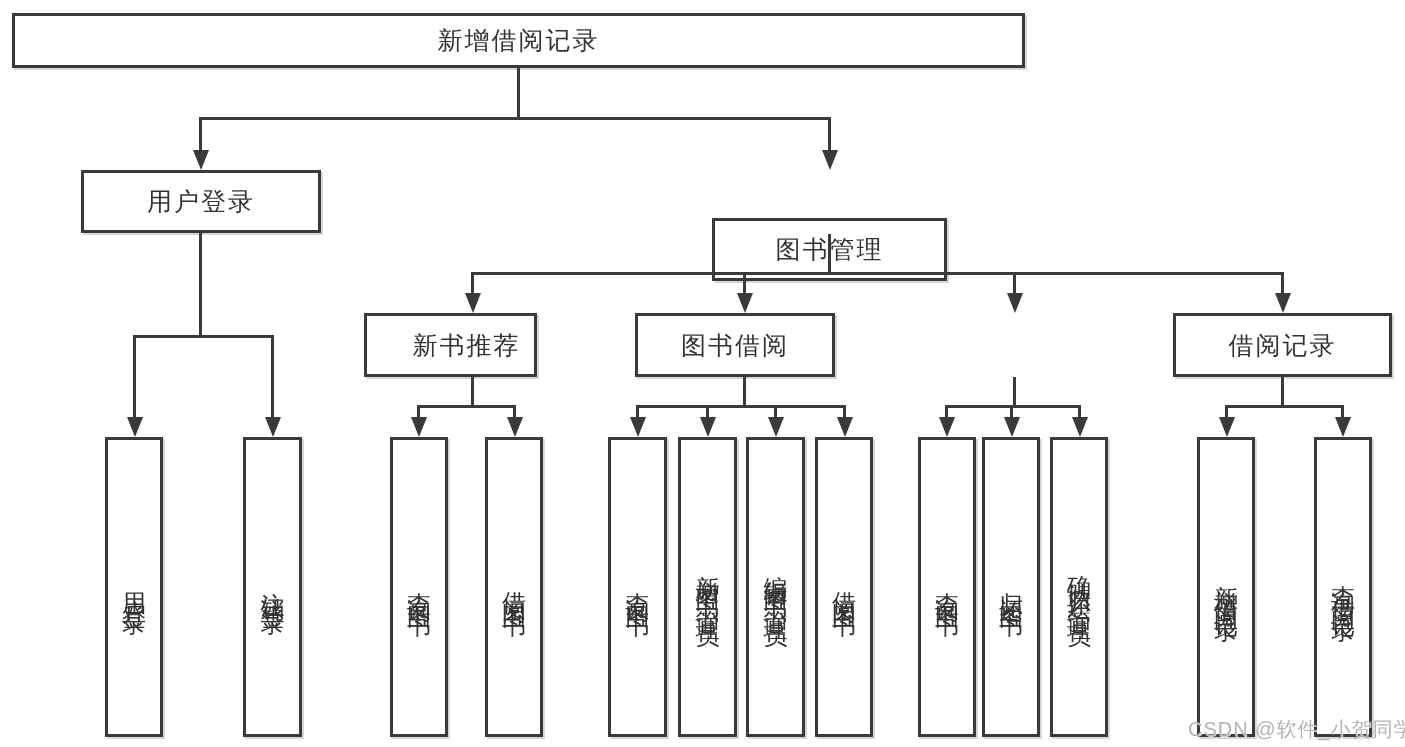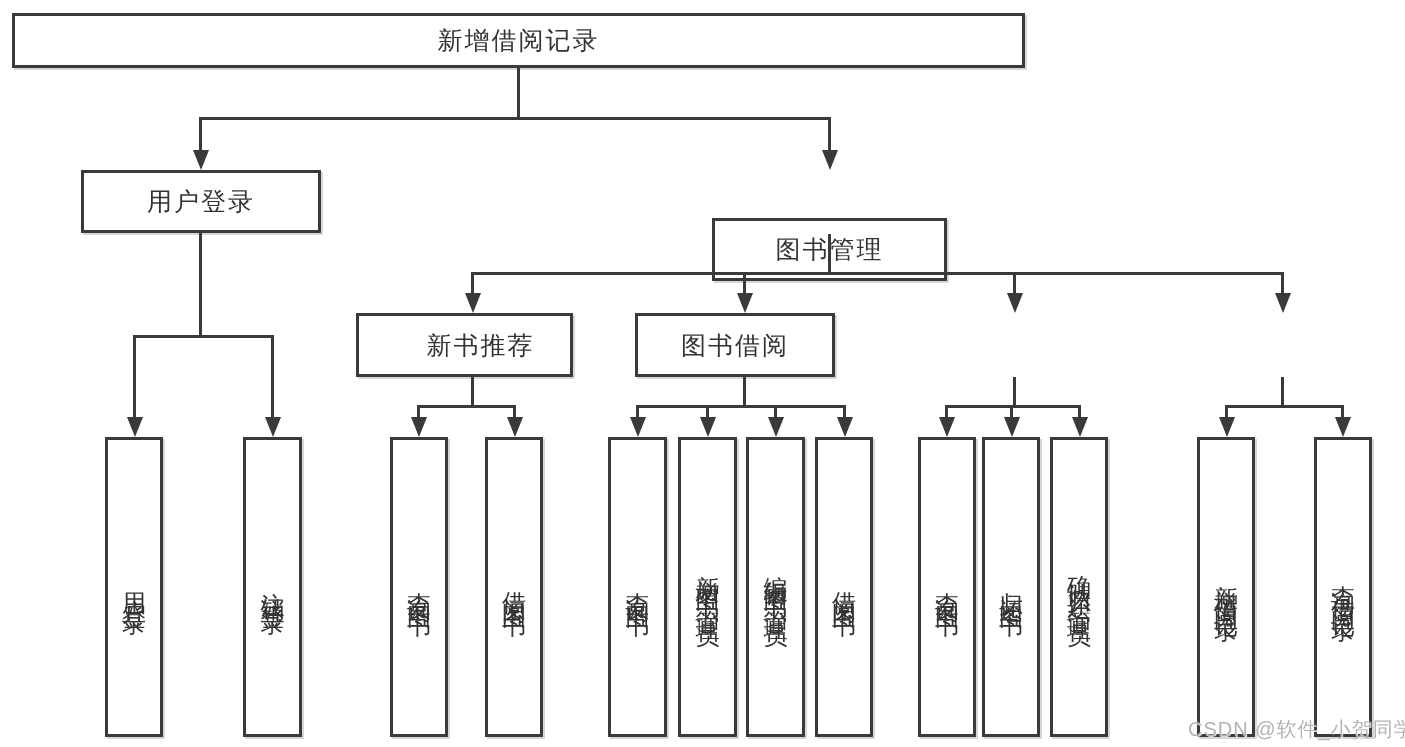--- a/index.html
+++ b/index.html
@@ -80,22 +80,23 @@
   <div class="drop" style="left:133px; top:338px; height:79px;"></div>
   <div class="drop" style="left:271px; top:338px; height:79px;"></div>
 
   <div class="vline" style="left:828px; top:234px; height:41px;"></div>
   <div class="hline" style="left:471px; top:272px; width:813px;"></div>
   <div class="drop" style="left:471px; top:275px; height:18px;"></div>
   <div class="drop" style="left:743px; top:275px; height:18px;"></div>
   <div class="drop" style="left:1013px; top:275px; height:18px;"></div>
   <div class="drop" style="left:1281px; top:275px; height:18px;"></div>
 
-  <div class="box" style="left:356px; top:313px; width:217px; height:64px;padding-left:32px;">新书推荐</div>
+  <div class="box" style="left:364px; top:313px; width:173px; height:64px;padding-left:32px;">新书推荐</div>
   <div class="box" style="left:635px; top:313px; width:200px; height:64px;">图书借阅</div>
+  <div class="box" style="left:1173px; top:313px; width:219px; height:64px;">借阅记录</div>
 
   <div class="vline" style="left:471px; top:377px; height:31px;"></div>
   <div class="hline" style="left:417px; top:405px; width:99px;"></div>
   <div class="drop" style="left:417px; top:408px; height:9px;"></div>
   <div class="drop" style="left:513px; top:408px; height:9px;"></div>
 
   <div class="vline" style="left:743px; top:377px; height:31px;"></div>
   <div class="hline" style="left:636px; top:405px; width:210px;"></div>
   <div class="drop" style="left:636px; top:408px; height:9px;"></div>
   <div class="drop" style="left:706px; top:408px; height:9px;"></div>

